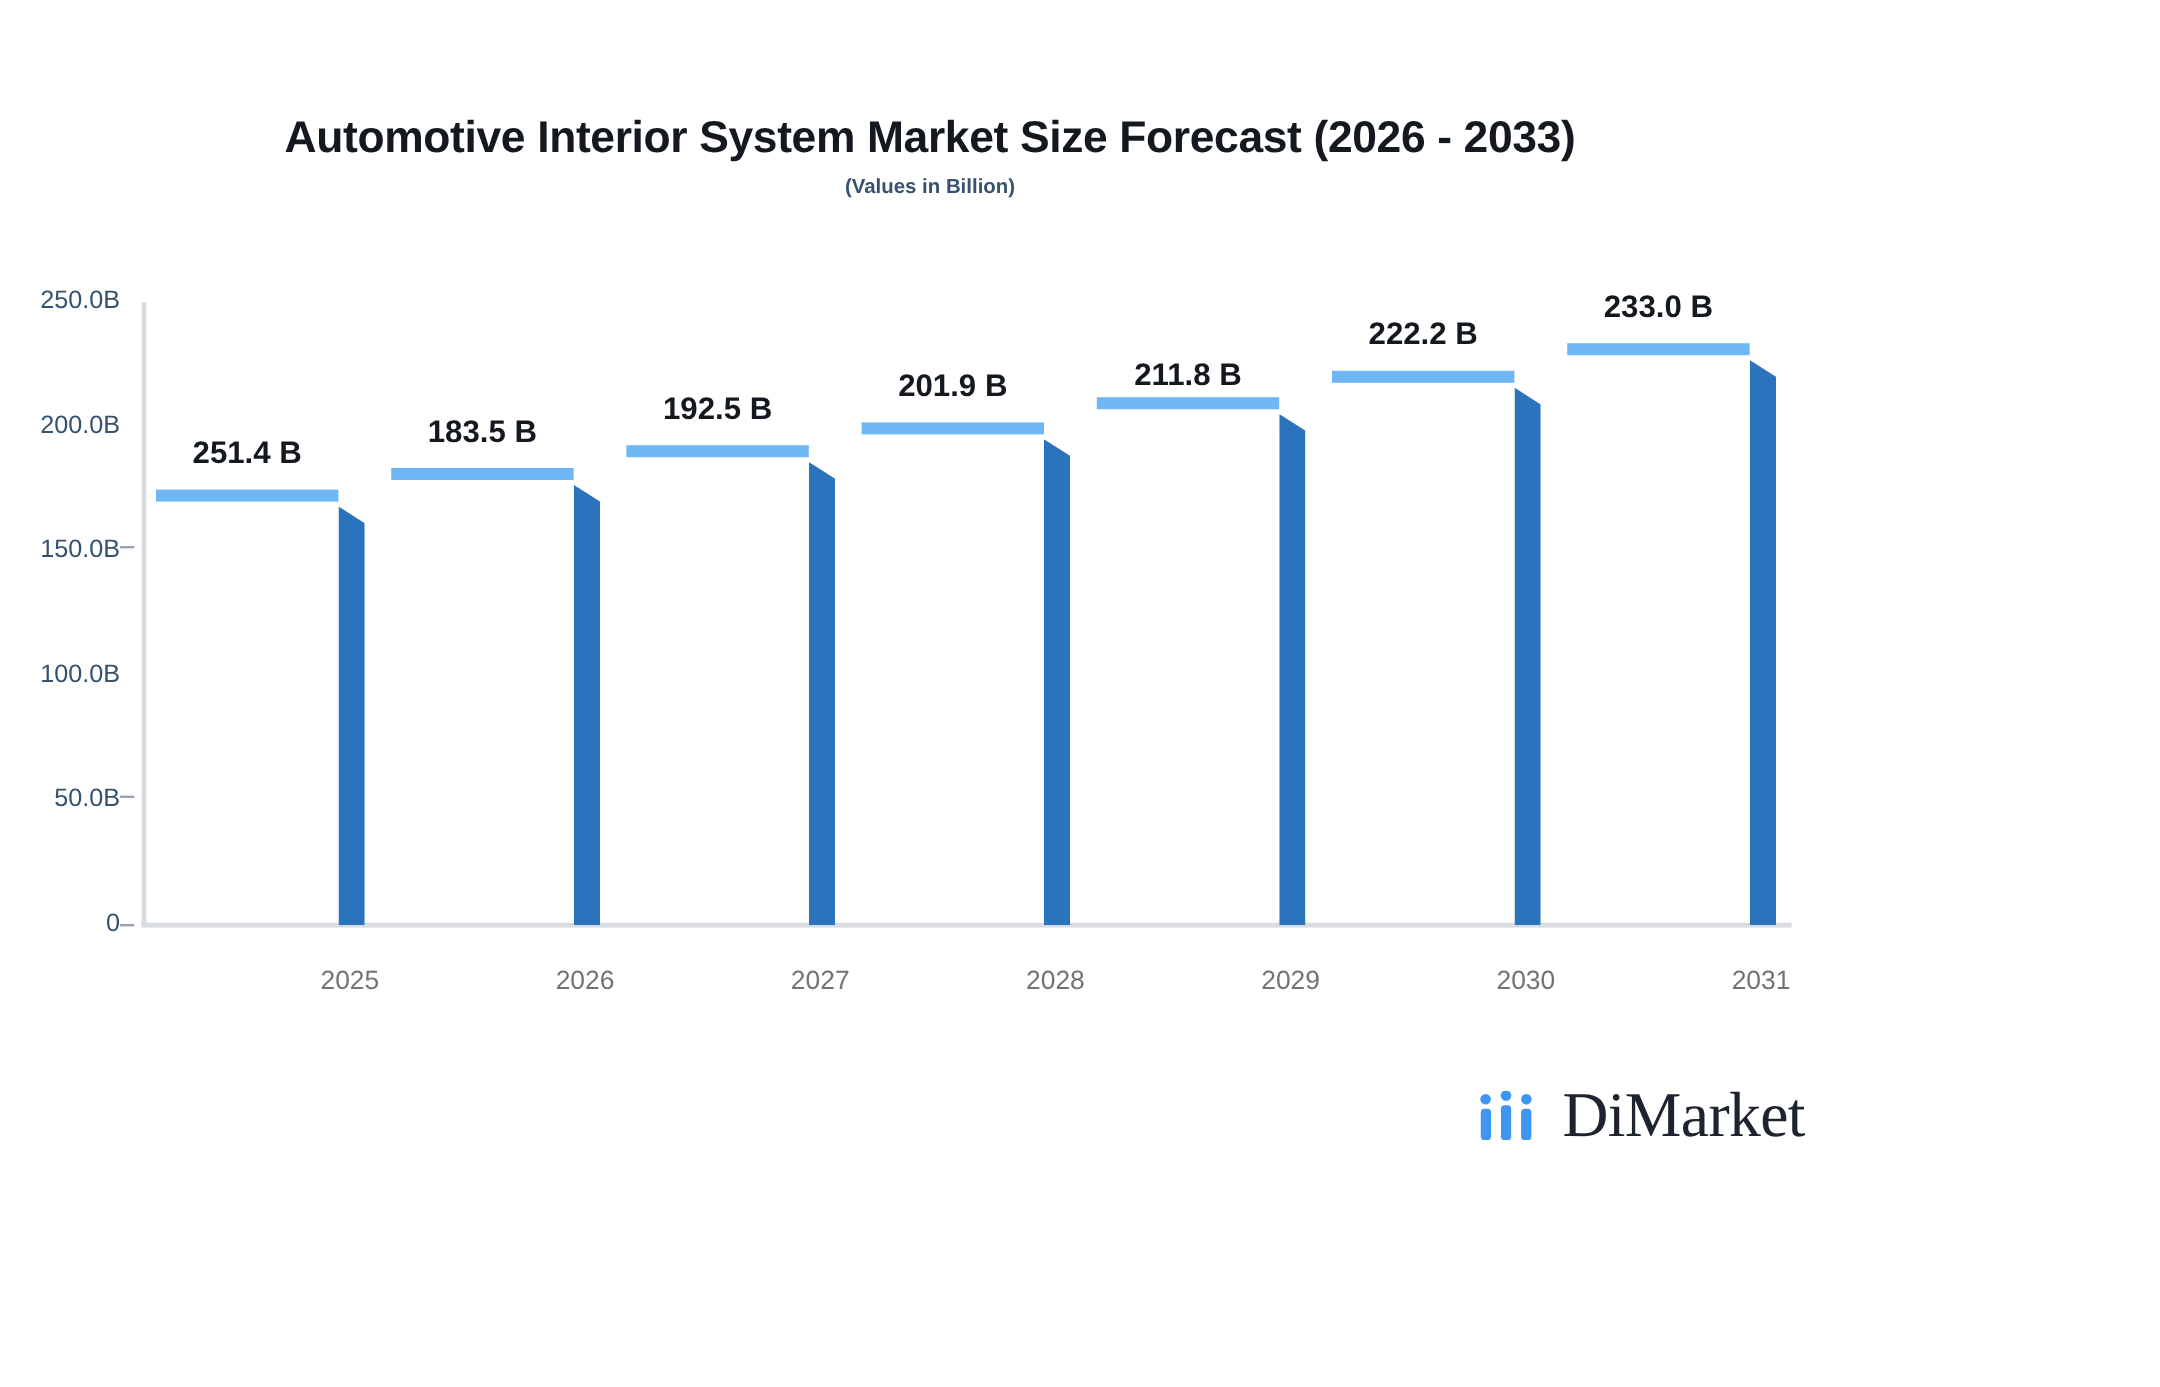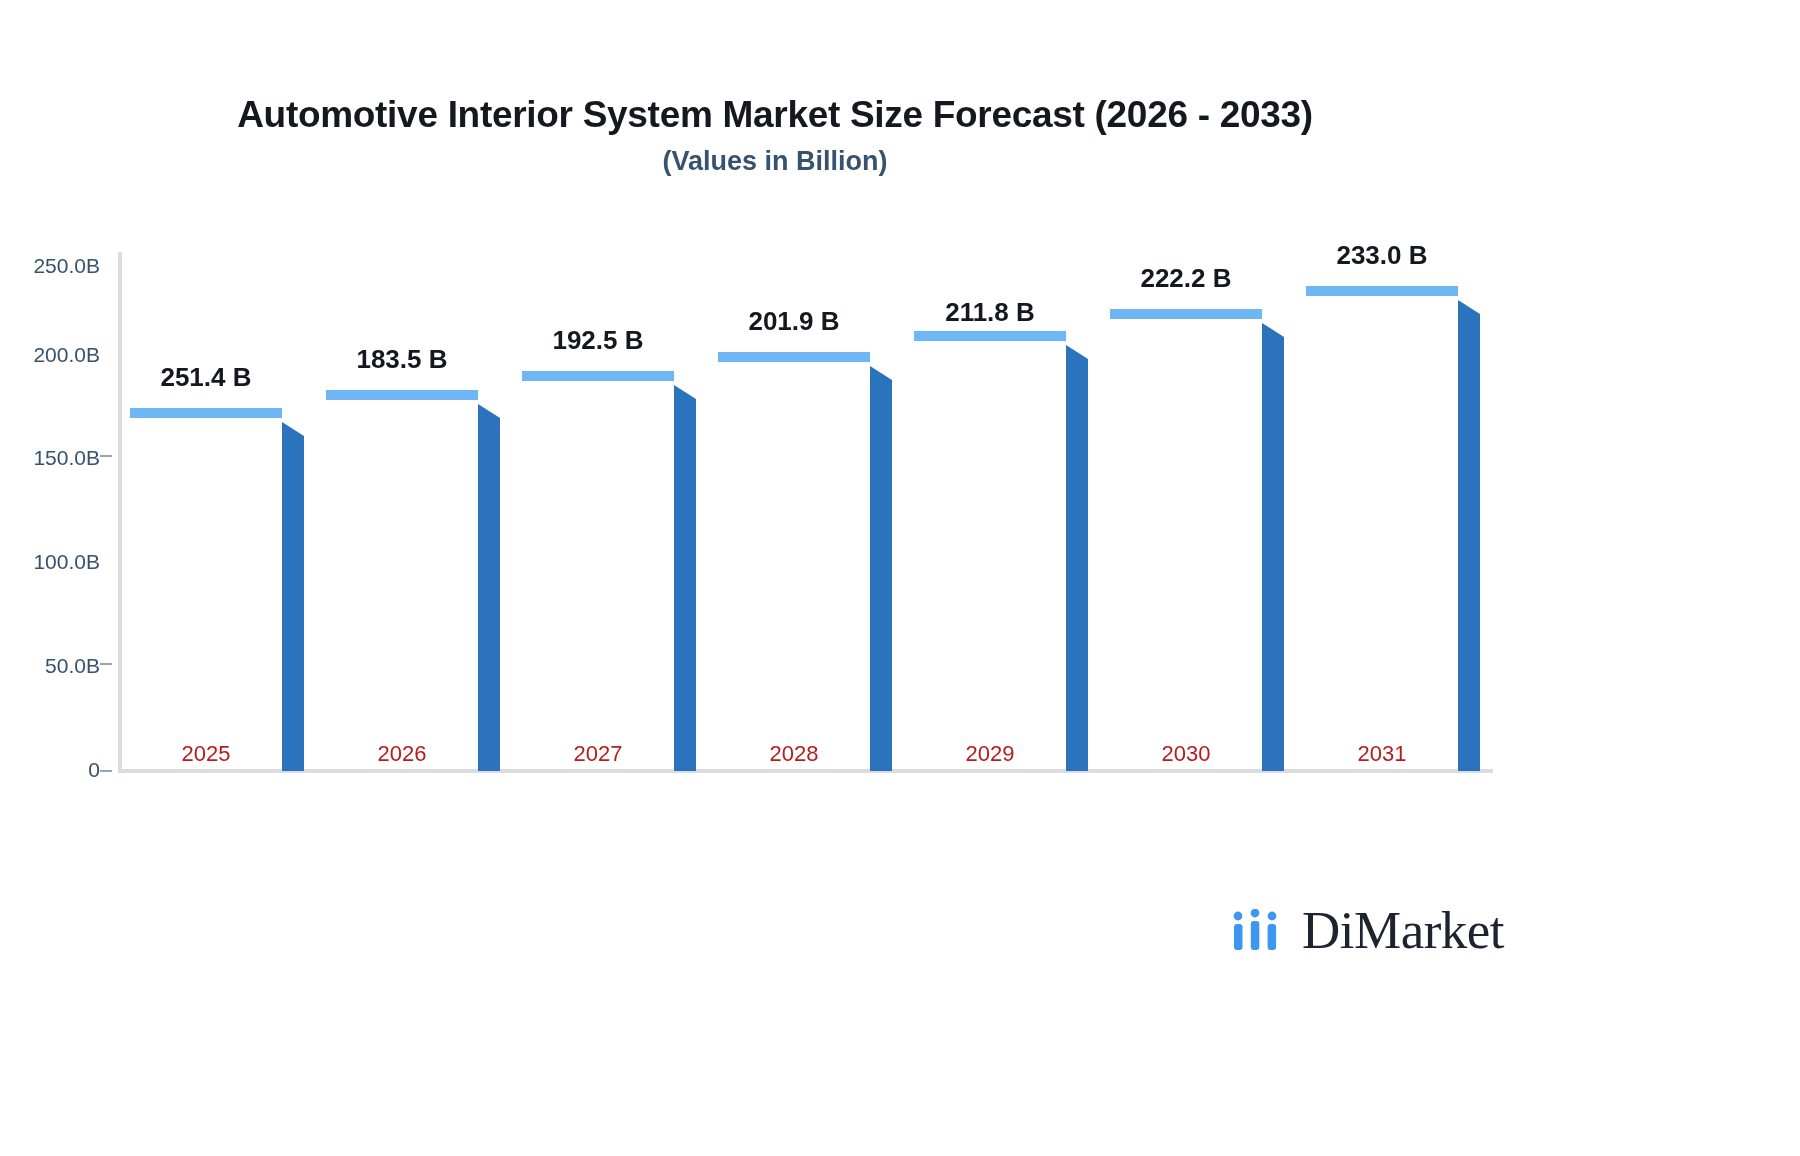--- a/index.html
+++ b/index.html
@@ -35,21 +35,21 @@
     color: #14181f;
     letter-spacing: -0.3px;
     white-space: nowrap;
   }
   .subtitle {
     position: absolute;
     left: 0;
     top: 146px;
     width: 1550px;
     text-align: center;
-    font-size: 27px;
+    font-size: 17px;
     font-weight: bold;
     color: #37526e;
     white-space: nowrap;
   }
 
   
   .cagr-badge {
     position: absolute;
     left: 686px;
     top: 225px;
@@ -139,24 +139,24 @@
     font-size: 26px;
     font-weight: bold;
     color: #14181f;
     white-space: nowrap;
   }
 
   
   .xlabel {
     position: absolute;
     width: 220px;
-    text-align: center;
+    text-align: right;
     font-size: 22px;
-    color: #b91c1c;
-    top: 741px;
+    color: #737373;
+    top: 804px;
     white-space: nowrap;
   }
 
   
   .logo {
     position: absolute;
     left: 1232px;
     top: 900px;
     display: flex;
     align-items: center;
@@ -174,21 +174,21 @@
 </head>
 <body>
 
 <div class="canvas">
 
   <div class="title">Automotive Interior System Market Size Forecast (2026 - 2033)</div>
   <div class="subtitle">(Values in Billion)</div>
 
 
   <div class="ylabels">
-    <div class="ylabel" style="top:254px;left:8px;text-align:right;">250.0B</div>
+    <div class="ylabel" style="top:239px;left:8px;text-align:right;">250.0B</div>
     <div class="ylabel" style="top:343px;left:8px;">200.0B</div>
     <div class="ylabel" style="top:446px;left:8px;">150.0B</div>
     <div class="ylabel" style="top:550px;left:8px;">100.0B</div>
     <div class="ylabel" style="top:654px;left:8px;">50.0B</div>
     <div class="ylabel" style="top:758px;left:8px;">0</div>
 
     <div class="ytickmark" style="top:455px;"></div>
     <div class="ytickmark" style="top:663px;"></div>
     <div class="ytickmark" style="top:770px;"></div>
   </div>

